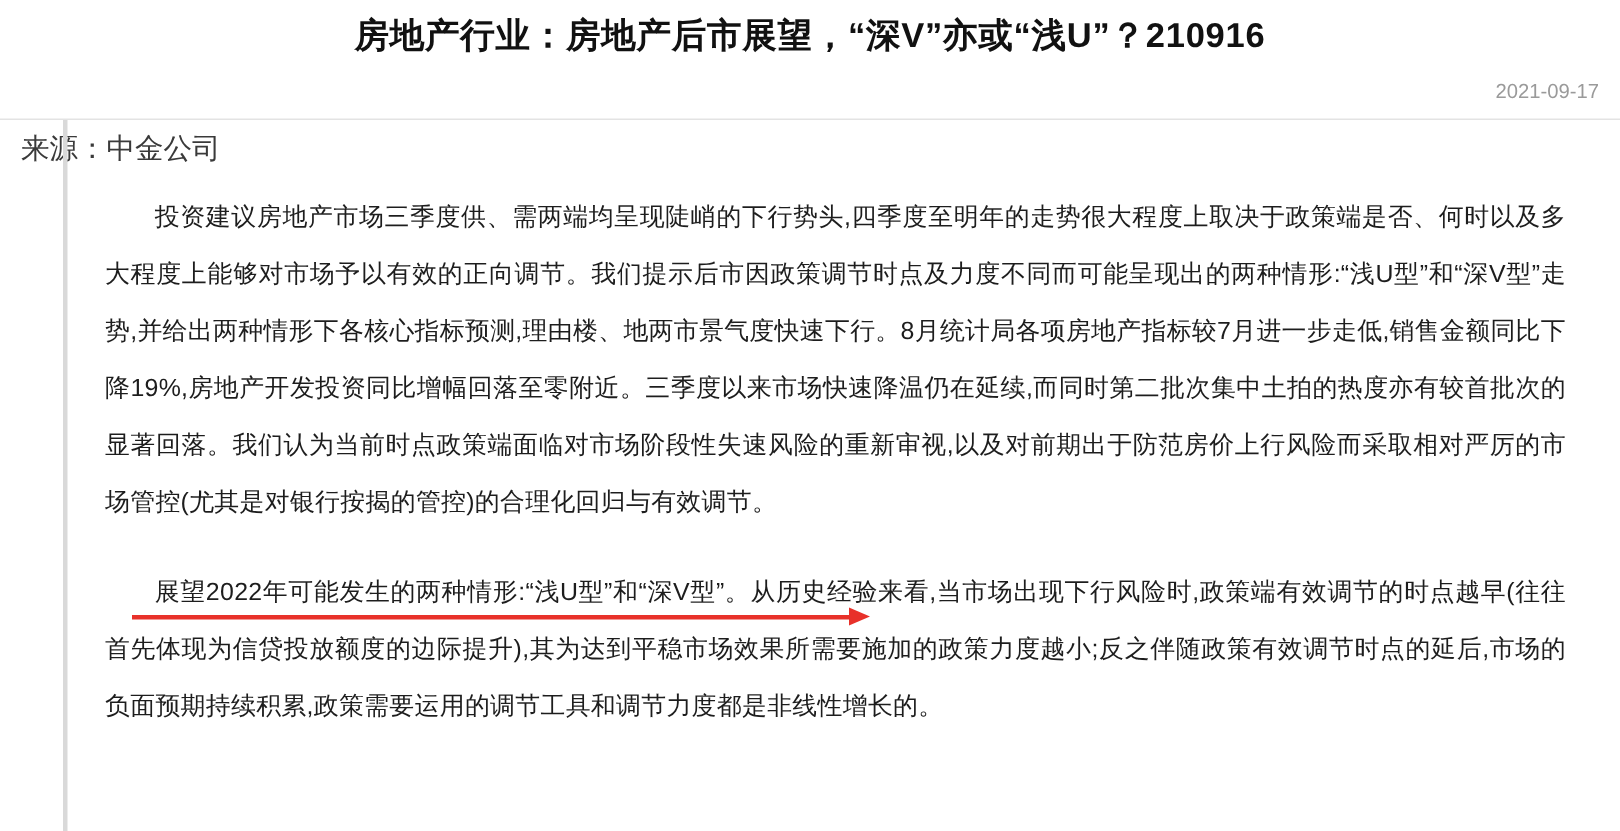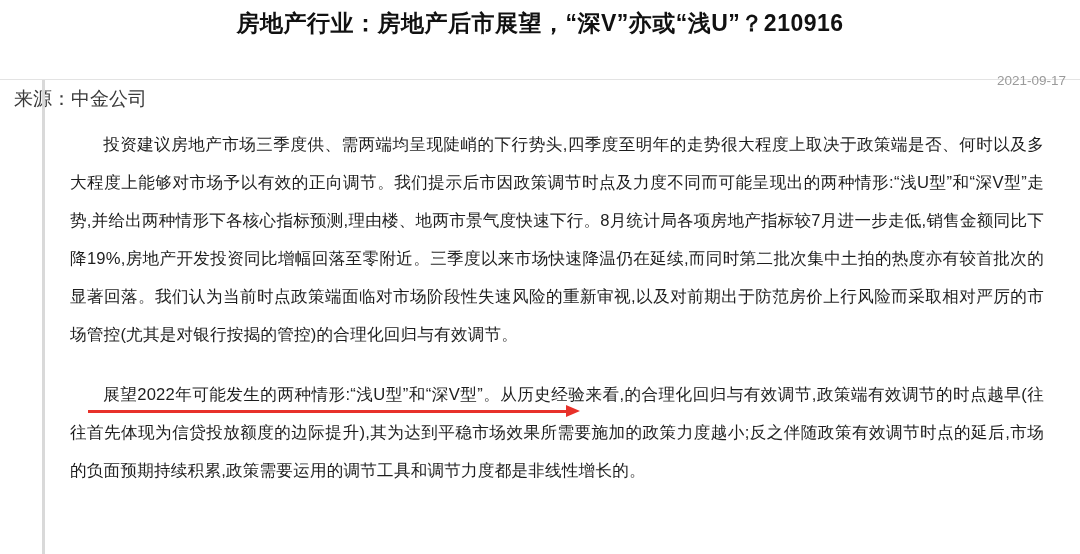--- a/index.html
+++ b/index.html
@@ -52,21 +52,20 @@
     font-size: 19px;
     color: #3a3a3a;
     margin-top: 34px;
   }
   .date {
     position: absolute;
     right: 14px;
     top: 7px;
     font-size: 13.5px;
     color: #9a9a9a;
-    margin-top: 20px;
   }
   
   .body-wrap {
     position: relative;
     height: 474px;
     padding: 0;
     margin-left: 24px;
   }
   .left-rule {
     position: absolute;
@@ -139,21 +138,21 @@
     <div class="date">2021-09-17</div>
   </div>
 
   <div class="body-wrap">
     <div class="left-rule"></div>
 
     <div class="content">
       <p class="para indent para-1">投资建议房地产市场三季度供、需两端均呈现陡峭的下行势头,四季度至明年的走势很大程度上取决于政策端是否、何时以及多大程度上能够对市场予以有效的正向调节。我们提示后市因政策调节时点及力度不同而可能呈现出的两种情形:“浅U型”和“深V型”走势,并给出两种情形下各核心指标预测,理由楼、地两市景气度快速下行。8月统计局各项房地产指标较7月进一步走低,销售金额同比下降19%,房地产开发投资同比增幅回落至零附近。三季度以来市场快速降温仍在延续,而同时第二批次集中土拍的热度亦有较首批次的显著回落。我们认为当前时点政策端面临对市场阶段性失速风险的重新审视,以及对前期出于防范房价上行风险而采取相对严厉的市场管控(尤其是对银行按揭的管控)的合理化回归与有效调节。</p>
 
       <div class="para-2">
-        <p class="para indent">展望2022年可能发生的两种情形:“浅U型”和“深V型”。从历史经验来看,的合理化回归与有效调节,政策端有效调节的时点越早(往往首先体现为信贷投放额度的边际提升),其为达到平稳市场效果所需要施加的政策力度越小;反之伴随政策有效调节时点的延后,市场的负面预期持续积累,政策需要运用的调节工具和调节力度都是非线性增长的。</p>
+        <p class="para indent">展望2022年可能发生的两种情形:“浅U型”和“深V型”。从历史经验来看,当市场出现下行风险时,政策端有效调节的时点越早(往往首先体现为信贷投放额度的边际提升),其为达到平稳市场效果所需要施加的政策力度越小;反之伴随政策有效调节时点的延后,市场的负面预期持续积累,政策需要运用的调节工具和调节力度都是非线性增长的。</p>
         <div class="annotation">
           <div class="line"></div>
           <div class="arrow"></div>
         </div>
       </div>
     </div>
   </div>
 
 </div>
 

